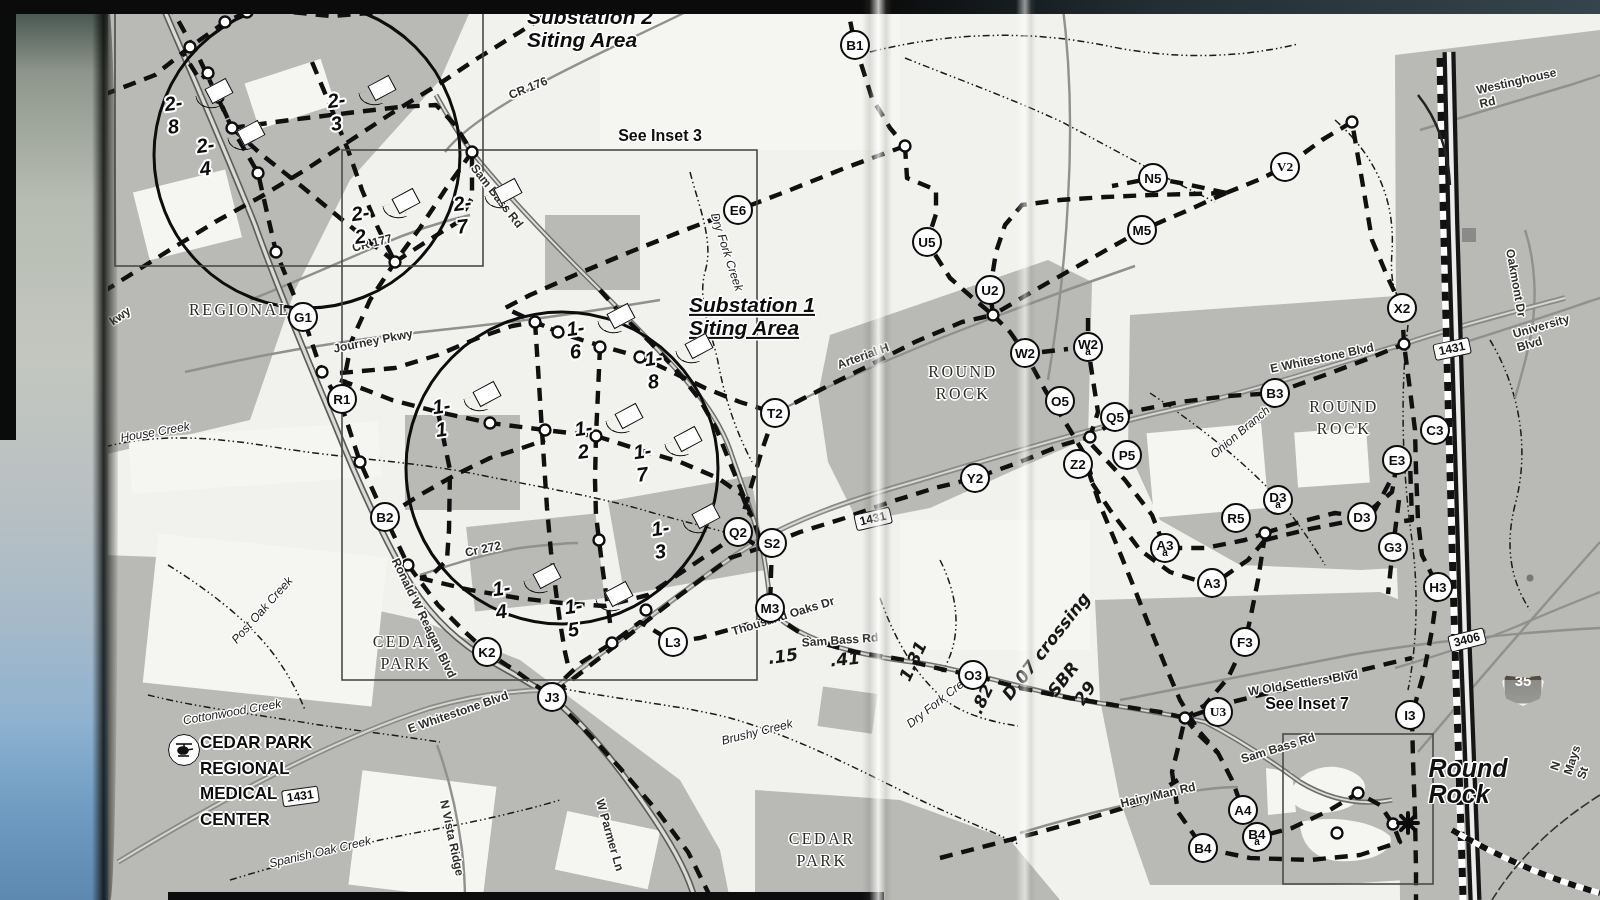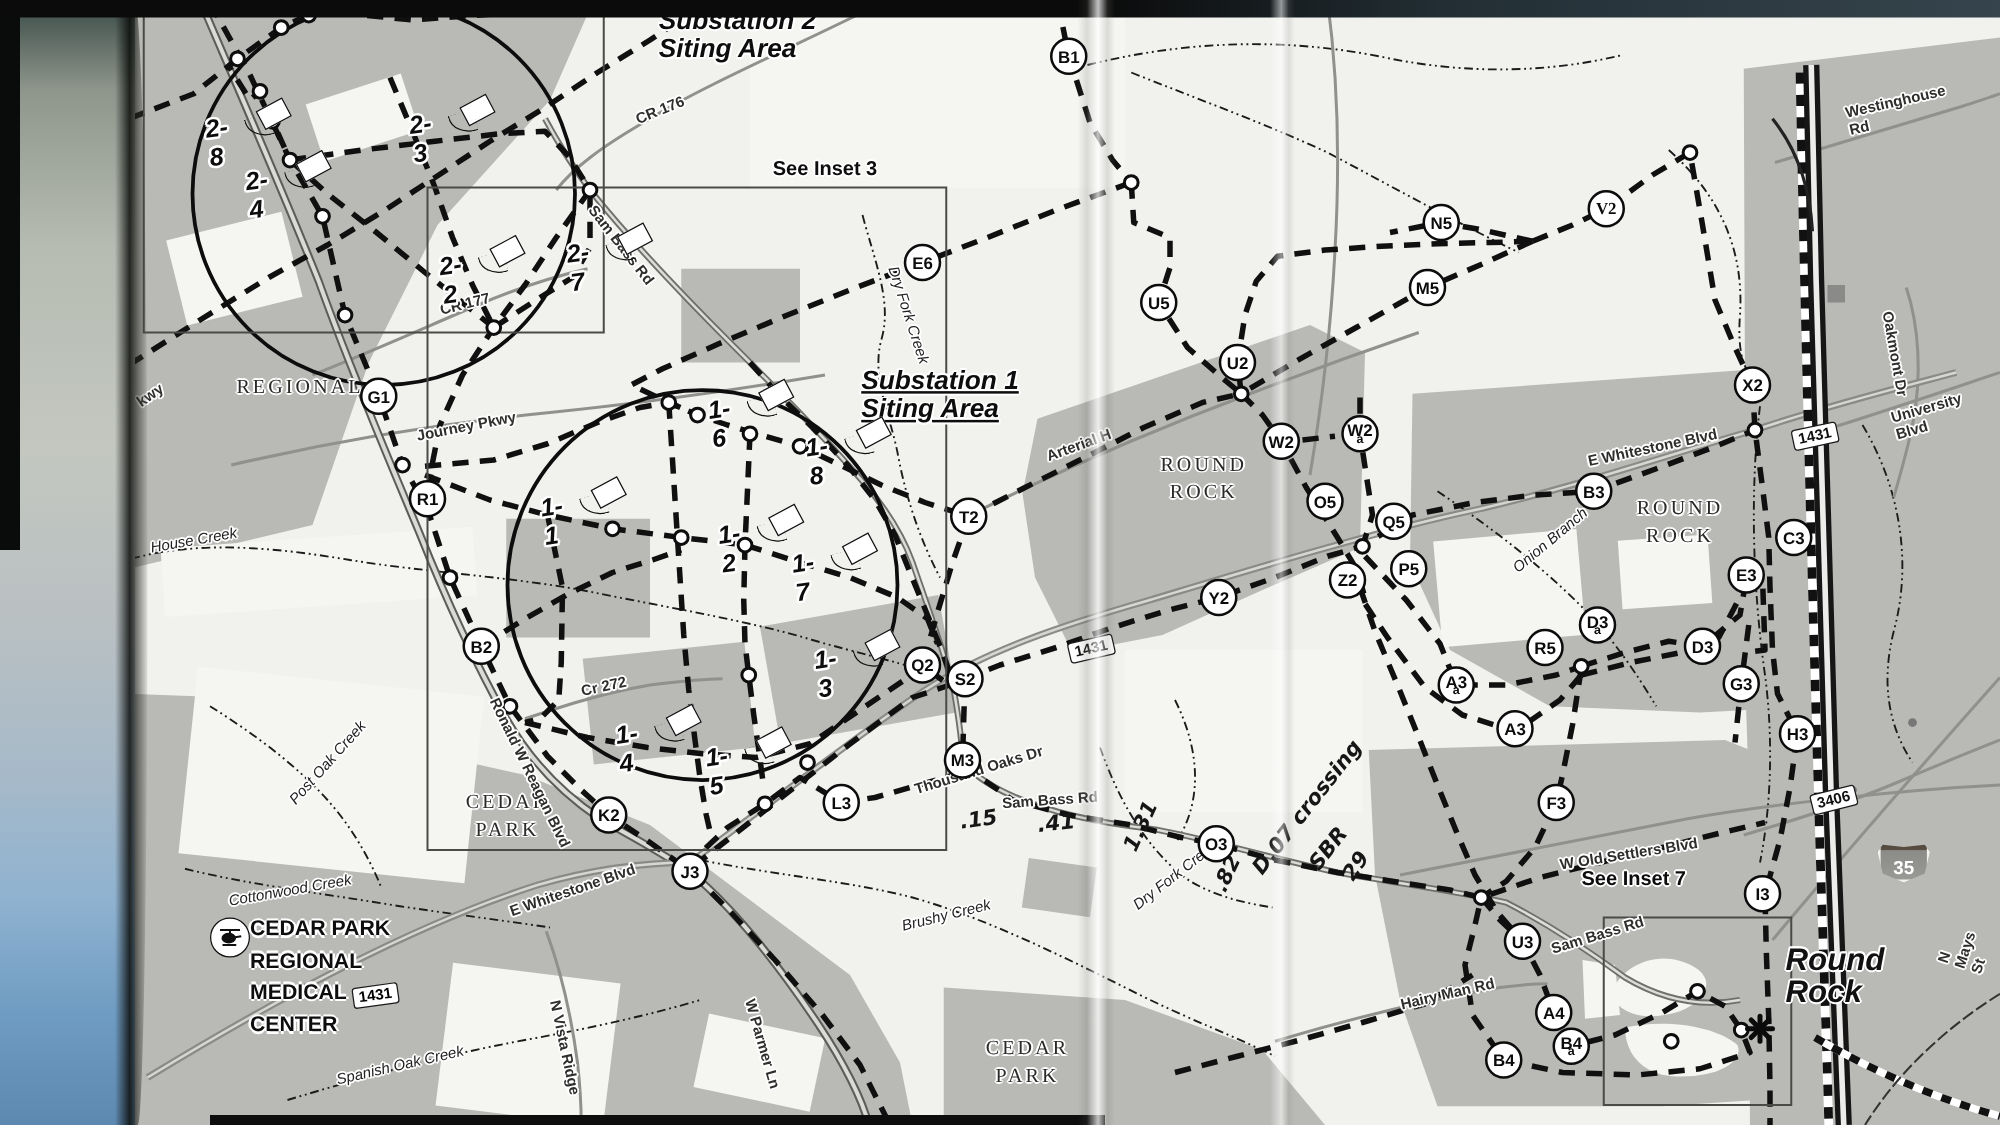--- a/index.html
+++ b/index.html
@@ -51,21 +51,21 @@
     border-bottom:1.7px solid #111;border-radius:0 0 0 90%;left:22px;top:-22px;transform:rotate(-15deg);}
   #med-block{position:absolute;font-size:17px;font-weight:bold;line-height:1.5;color:#0d0d0d;white-space:pre-line;
     text-shadow:-2px 0 #fff,2px 0 #fff,0 -2px #fff,0 2px #fff;z-index:5;}
   #med-heli{position:absolute;width:30px;height:30px;border:1.6px solid #111;border-radius:50%;background:#fff;z-index:5;
     display:flex;align-items:center;justify-content:center;}
   #med-shield{position:absolute;font-size:12px;font-weight:bold;background:#fff;border:1.6px solid #1a1a1a;
     border-radius:3px;padding:0 4px;line-height:15px;z-index:5;transform:rotate(-8deg);}
   #i35-shield{position:absolute;width:42px;height:36px;z-index:5;
     clip-path:polygon(50% 100%,10% 80%,0% 32%,10% 16%,50% 21%,90% 16%,100% 32%,90% 80%);
     background:linear-gradient(180deg,#4a3f35 0%,#5a4f42 28%,#8b8b88 29%,#9a9a97 100%);
-    border:0;display:flex;align-items:flex-end;justify-content:center;
+    border:0;display:flex;align-items:flex-start;justify-content:center;
     box-shadow:inset 0 0 0 2.5px #f2f2ef;}
   #i35-shield span{color:#fff;font-size:15px;font-weight:bold;line-height:22px;}
   #asterisk{position:absolute;width:26px;height:26px;z-index:6;}
   #asterisk i{position:absolute;left:11px;top:1px;width:4px;height:24px;background:#0b0b0b;border-radius:2px;}
 </style>
 </head>
 <body>
 
 <div id="stage">
 
@@ -304,21 +304,21 @@
       <div class="node" style="left: 1197px; top: 568px;">A3</div>
       <div class="node" style="left: 1378px; top: 532px;">G3</div>
       <div class="node" style="left: 1423px; top: 572px;">H3</div>
       <div class="node" style="left: 755px; top: 593px;">M3</div>
       <div class="node" style="left: 658px; top: 627px;">L3</div>
       <div class="node" style="left: 472px; top: 637px;">K2</div>
       <div class="node" style="left: 958px; top: 660px;">O3</div>
       <div class="node" style="left: 1230px; top: 627px;">F3</div>
       <div class="node" style="left: 537px; top: 682px;">J3</div>
       <div class="node" style="left: 1395px; top: 700px;">I3</div>
-      <div class="node" style="left: 1203px; top: 738px;">U3</div>
+      <div class="node" style="left: 1203px; top: 697px; font-family: Liberation Serif, serif;">U3</div>
       <div class="node" style="left: 1228px; top: 795px;">A4</div>
       <div class="node" style="left: 1242px; top: 822px;">
         <span class="stack">B4<span class="sub">a</span></span>
       </div>
       <div class="node" style="left: 1188px; top: 833px;">B4</div>
     </div>
   <div id="sites-layer">
       <div class="site" style="left: 175px; top: 115px;">
         <div class="marker"></div>
         <div class="hook"></div>

